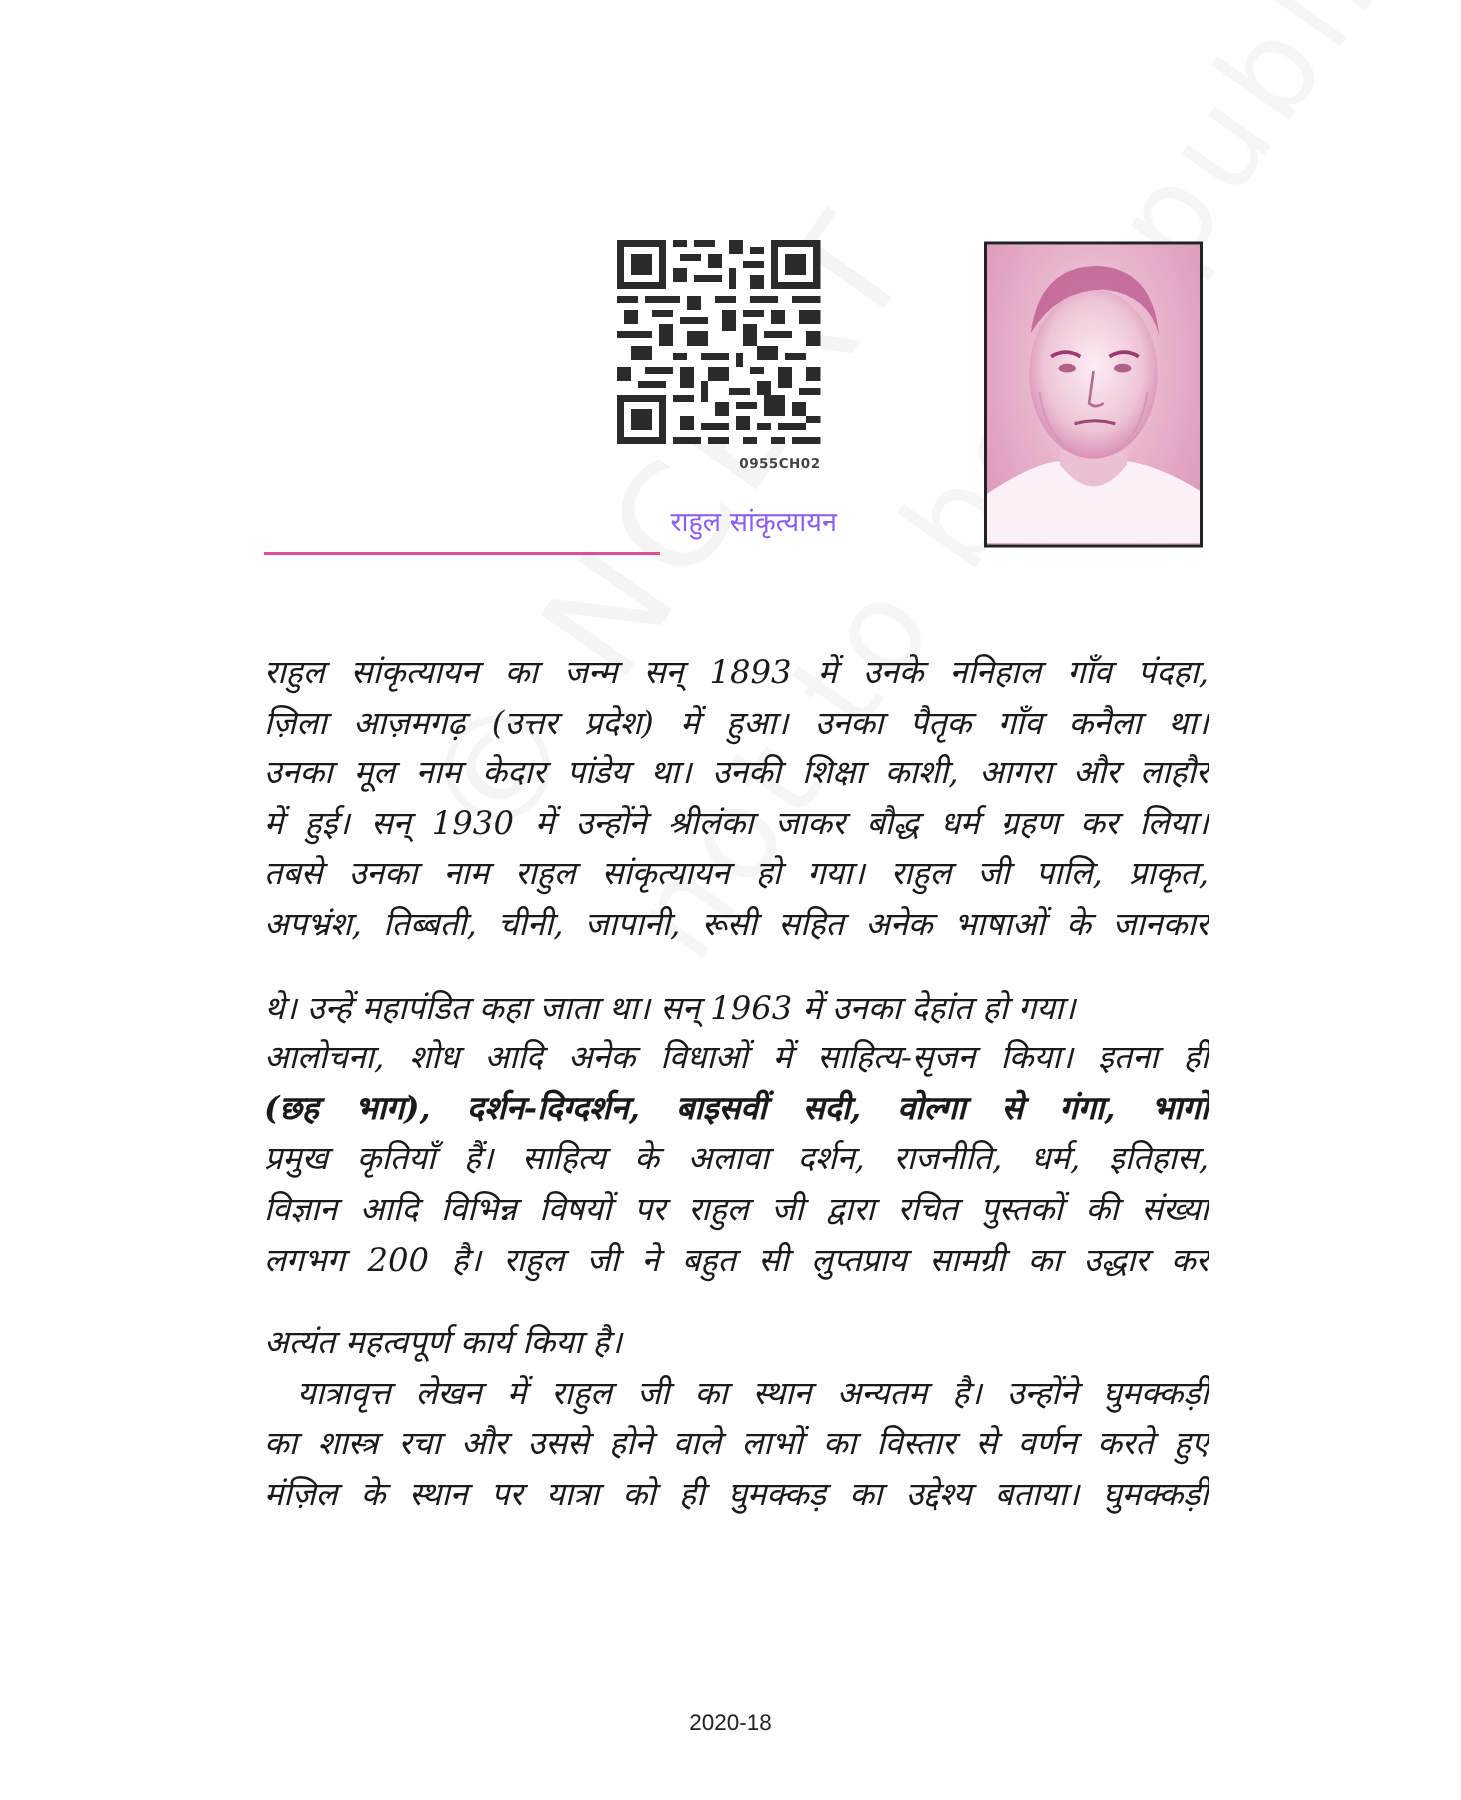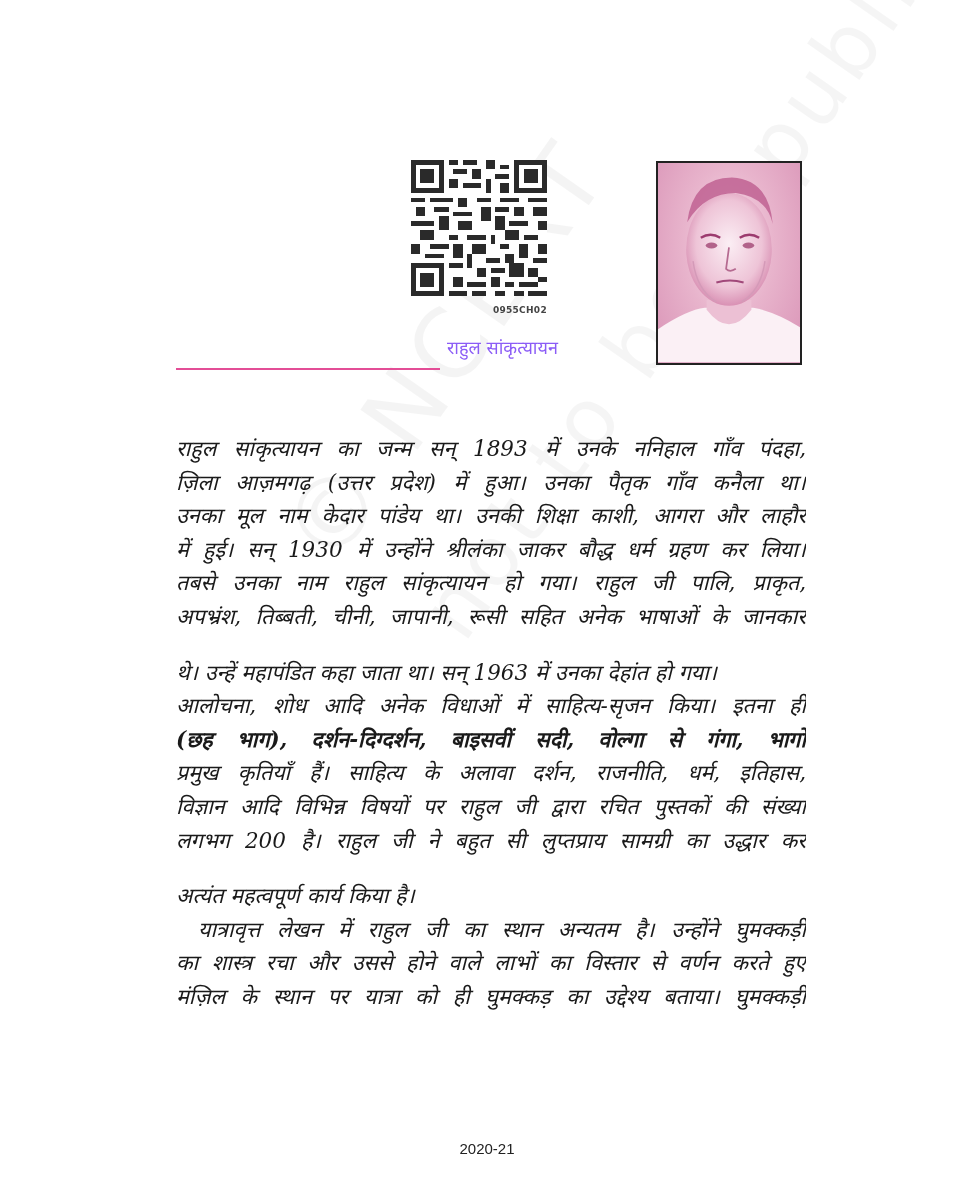--- a/index.html
+++ b/index.html
@@ -146,13 +146,13 @@
     <span class="line">लगभग 200 है। राहुल जी ने बहुत सी लुप्तप्राय सामग्री का उद्धार कर</span>
     <span class="line last">अत्यंत महत्वपूर्ण कार्य किया है।</span>
   </p>
   <p class="para">
     <span class="line" style="padding-left:22px;box-sizing:border-box;">यात्रावृत्त लेखन में राहुल जी का स्थान अन्यतम है। उन्होंने घुमक्कड़ी</span>
     <span class="line">का शास्त्र रचा और उससे होने वाले लाभों का विस्तार से वर्णन करते हुए</span>
     <span class="line">मंज़िल के स्थान पर यात्रा को ही घुमक्कड़ का उद्देश्य बताया। घुमक्कड़ी</span>
   </p>
 </div>
 
-<div class="footer">2020-21</div>
+<div class="footer">2020-18</div>
 
 </body></html>

